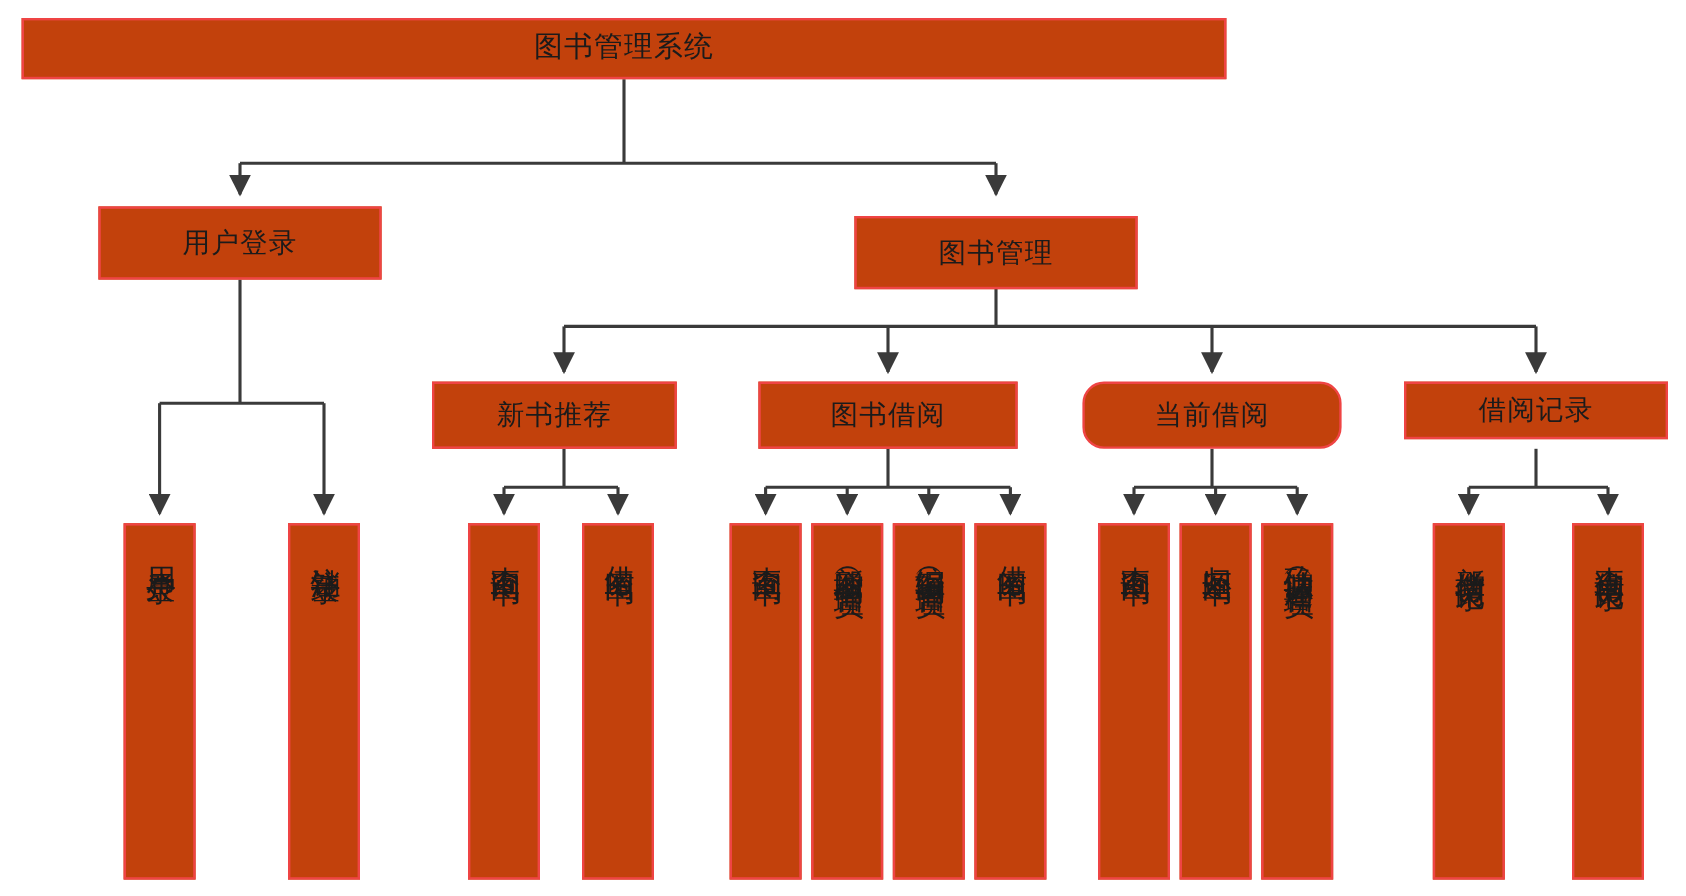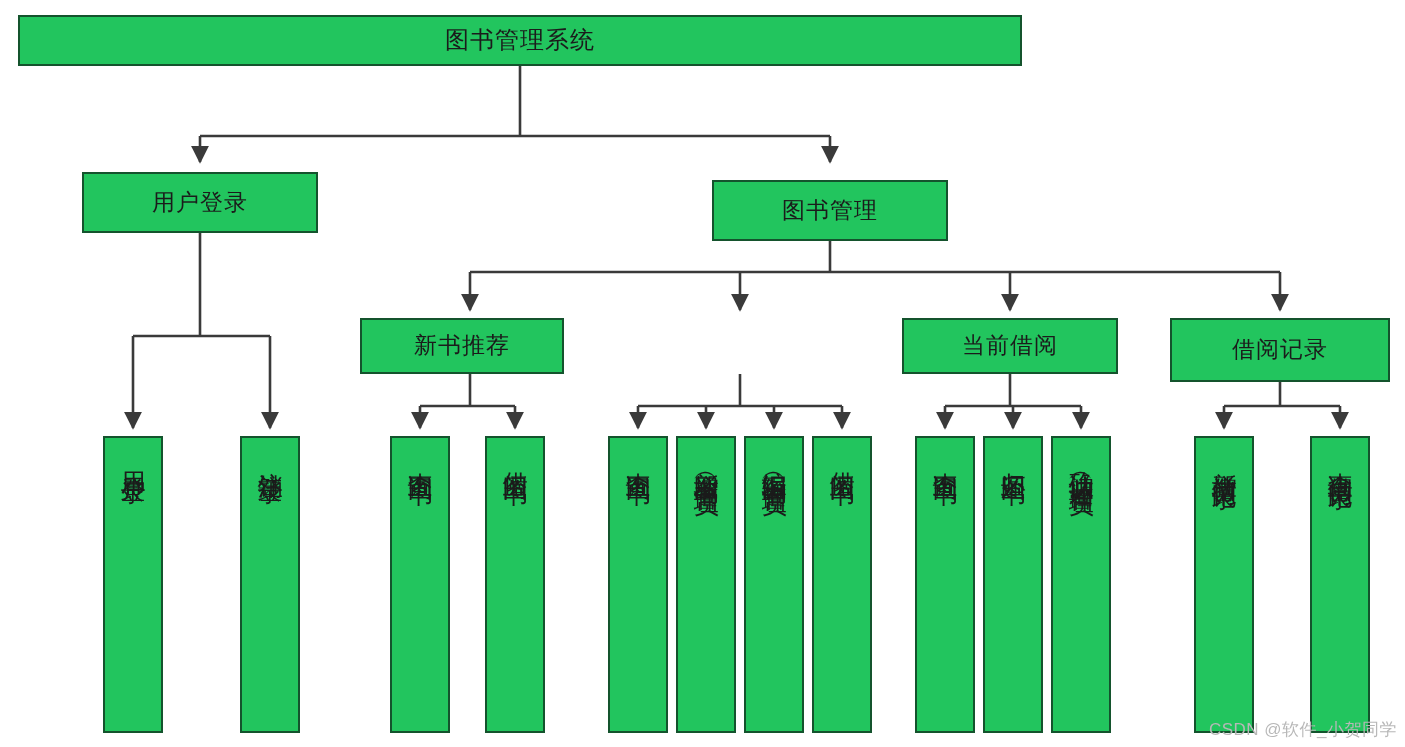--- a/index.html
+++ b/index.html
@@ -21,22 +21,22 @@
     position: absolute;
     left: 0;
     top: 0;
     width: 1405px;
     height: 747px;
     pointer-events: none;
   }
   .node {
     position: absolute;
     box-sizing: border-box;
-    background: #22c55e;
-    border: 2px solid #14532d;
+    background: #c2410c;
+    border: 2px solid #ef4444;
     display: flex;
     align-items: center;
     justify-content: center;
     color: #1b1b1b;
   }
   .node .lbl {
     display: block;
     text-align: center;
     line-height: 1.18;
   }
@@ -137,26 +137,29 @@
   </div>
 
   <div class="node h" style="left:712px; top:180px; width:236px; height:61px;">
     <span class="lbl">图书管理</span>
   </div>
 
   <div class="node h" style="left:360px; top:318px; width:204px; height:56px;">
     <span class="lbl">新书推荐</span>
   </div>
 
-
-  <div class="node h" style="left:902px; top:318px; width:216px; height:56px;">
+  <div class="node h" style="left:632px; top:318px; width:216px; height:56px;">
+    <span class="lbl">图书借阅</span>
+  </div>
+
+  <div class="node h" style="left:902px; top:318px; width:216px; height:56px;border-radius:18px;">
     <span class="lbl">当前借阅</span>
   </div>
 
-  <div class="node h" style="left:1170px; top:318px; width:220px; height:64px;">
+  <div class="node h" style="left:1170px; top:318px; width:220px; height:48px;">
     <span class="lbl">借阅记录</span>
   </div>
 
   <div class="node v" style="left:103px; top:436px; width:60px; height:297px;">
     <span class="lbl">用户登录</span>
   </div>
 
   <div class="node v" style="left:240px; top:436px; width:60px; height:297px;">
     <span class="lbl">注销登录</span>
   </div>
@@ -198,15 +201,14 @@
   </div>
 
   <div class="node v" style="left:1194px; top:436px; width:60px; height:297px;">
     <span class="lbl">新增借阅记录</span>
   </div>
 
   <div class="node v" style="left:1310px; top:436px; width:60px; height:297px;">
     <span class="lbl">查询借阅记录</span>
   </div>
 
-  <div class="watermark">CSDN @软件_小贺同学</div>
 
 </div>
 
 </body></html>

